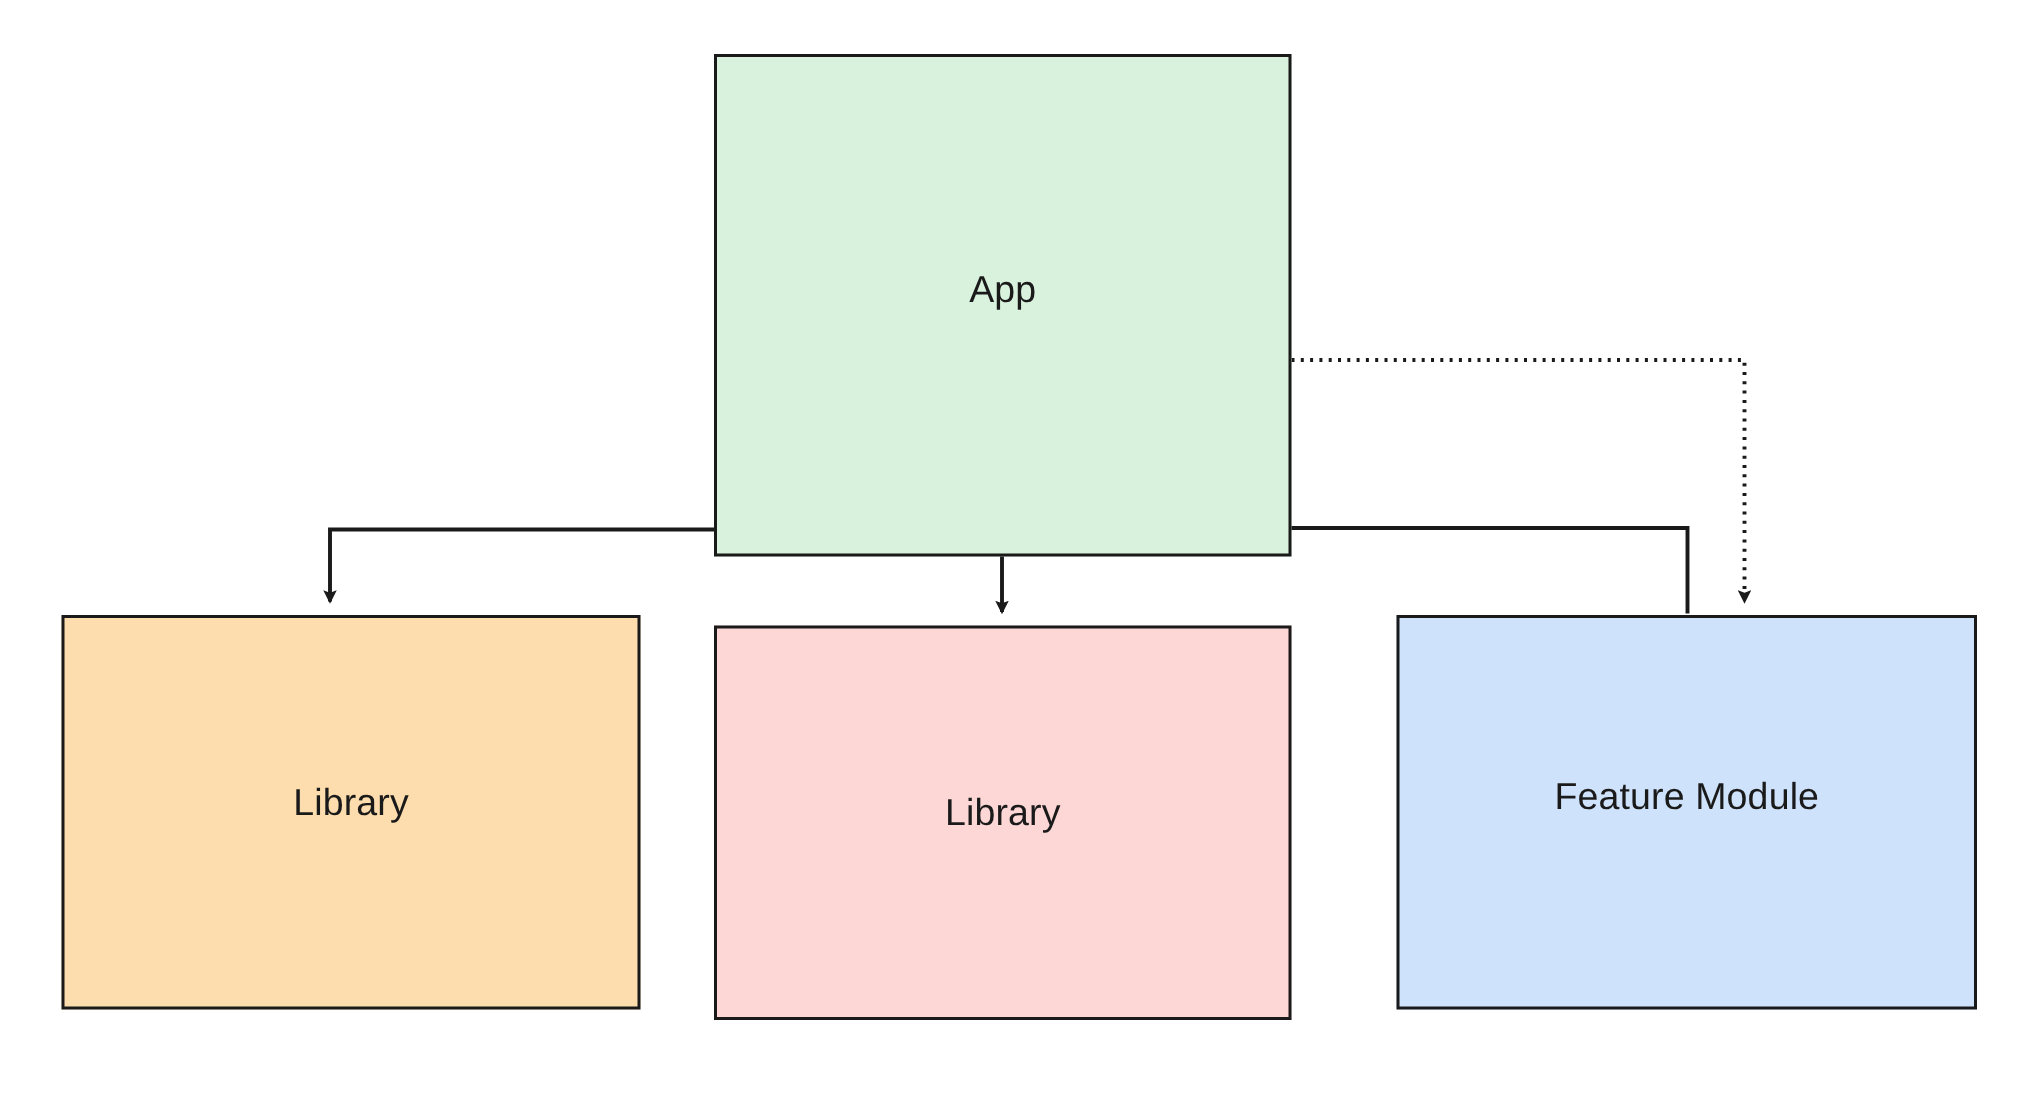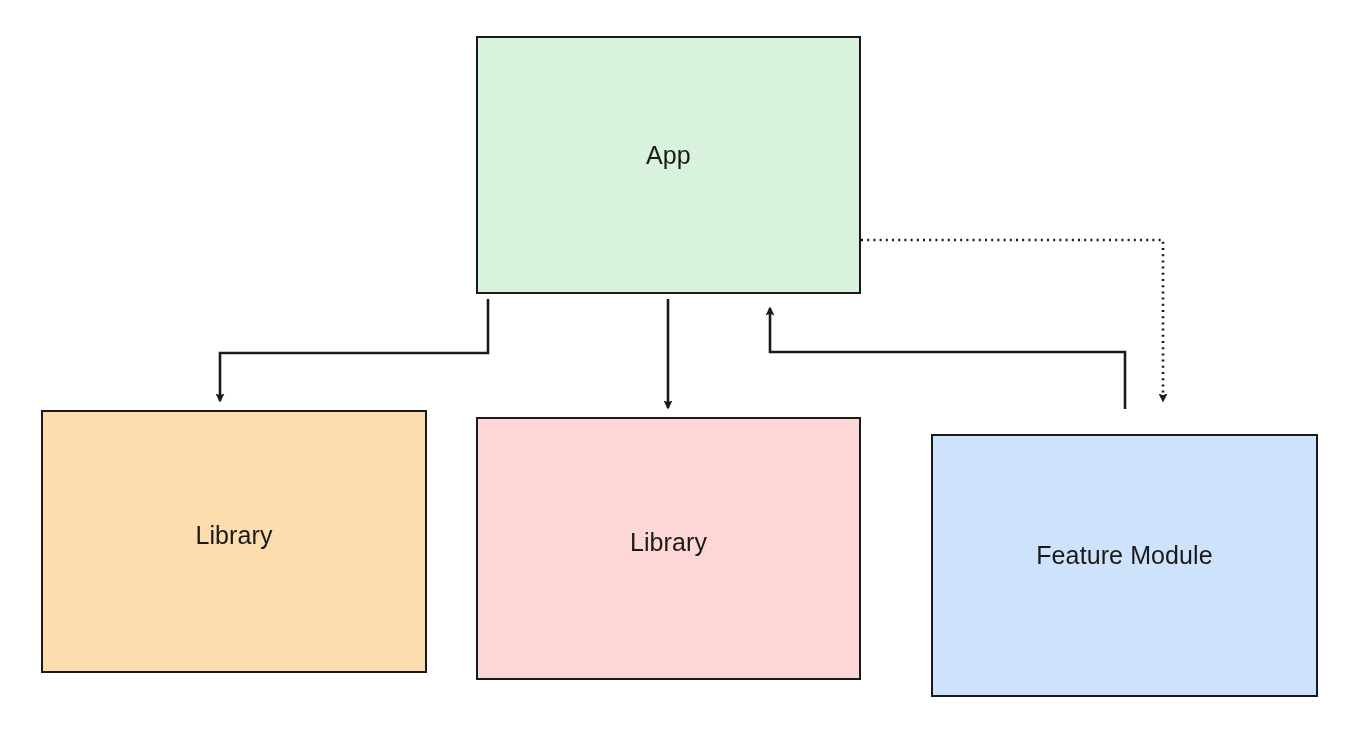--- a/index.html
+++ b/index.html
@@ -31,21 +31,21 @@
     font-size: 25px;
     color: #1a1a1a;
     line-height: 1;
     white-space: nowrap;
     letter-spacing: 0.1px;
   }
   #node-app {
     left: 476px;
     top: 36px;
     width: 385px;
-    height: 258px;
+    height: 335px;
     background: #d9f2dd;
   }
   #node-app .node-label {
     position: relative;
     top: -10px;
   }
   #node-lib-orange {
     left: 41px;
     top: 410px;
     width: 386px;
@@ -62,21 +62,21 @@
     width: 385px;
     height: 263px;
     background: #fdd6d6;
   }
   #node-lib-pink .node-label {
     position: relative;
     top: -6px;
   }
   #node-feature {
     left: 931px;
-    top: 434px;
+    top: 410px;
     width: 387px;
     height: 263px;
     background: #cfe2fb;
   }
   #node-feature .node-label {
     position: relative;
     top: -10px;
   }
   #edges {
     position: absolute;

